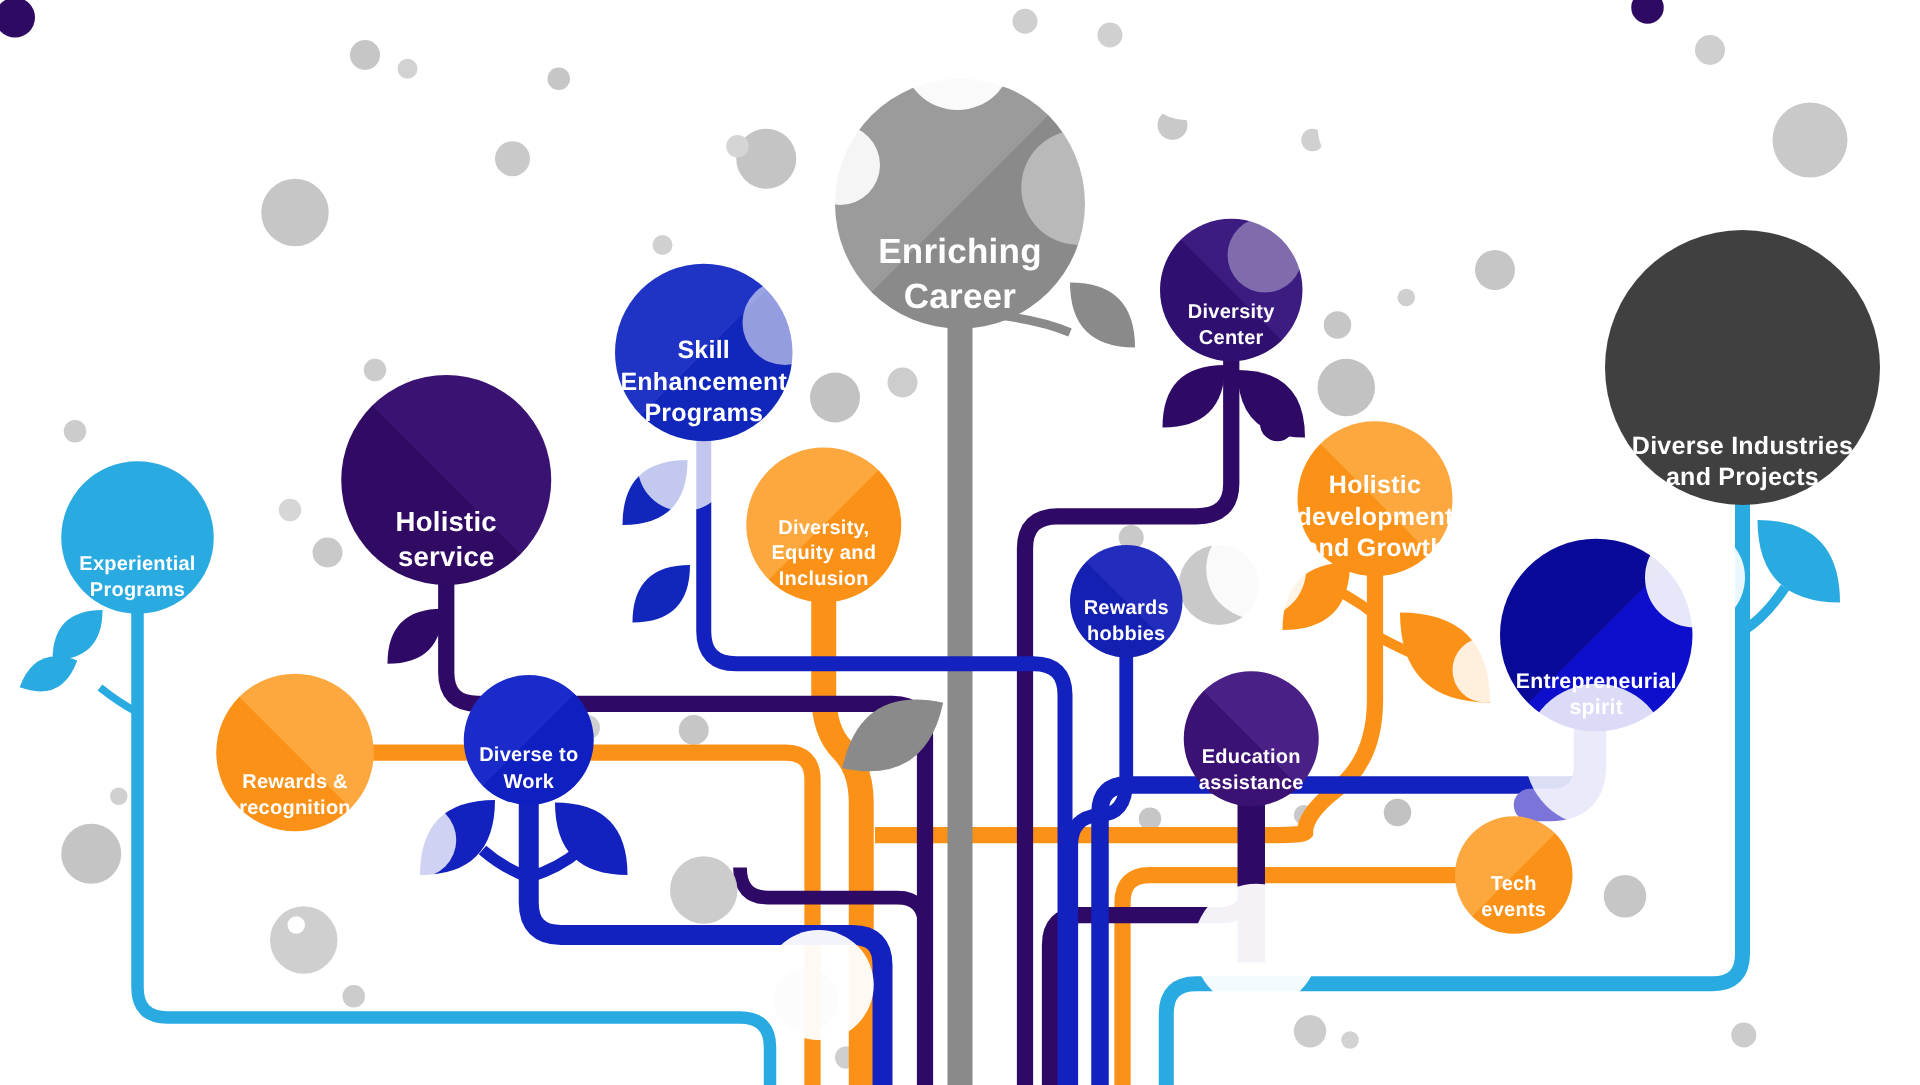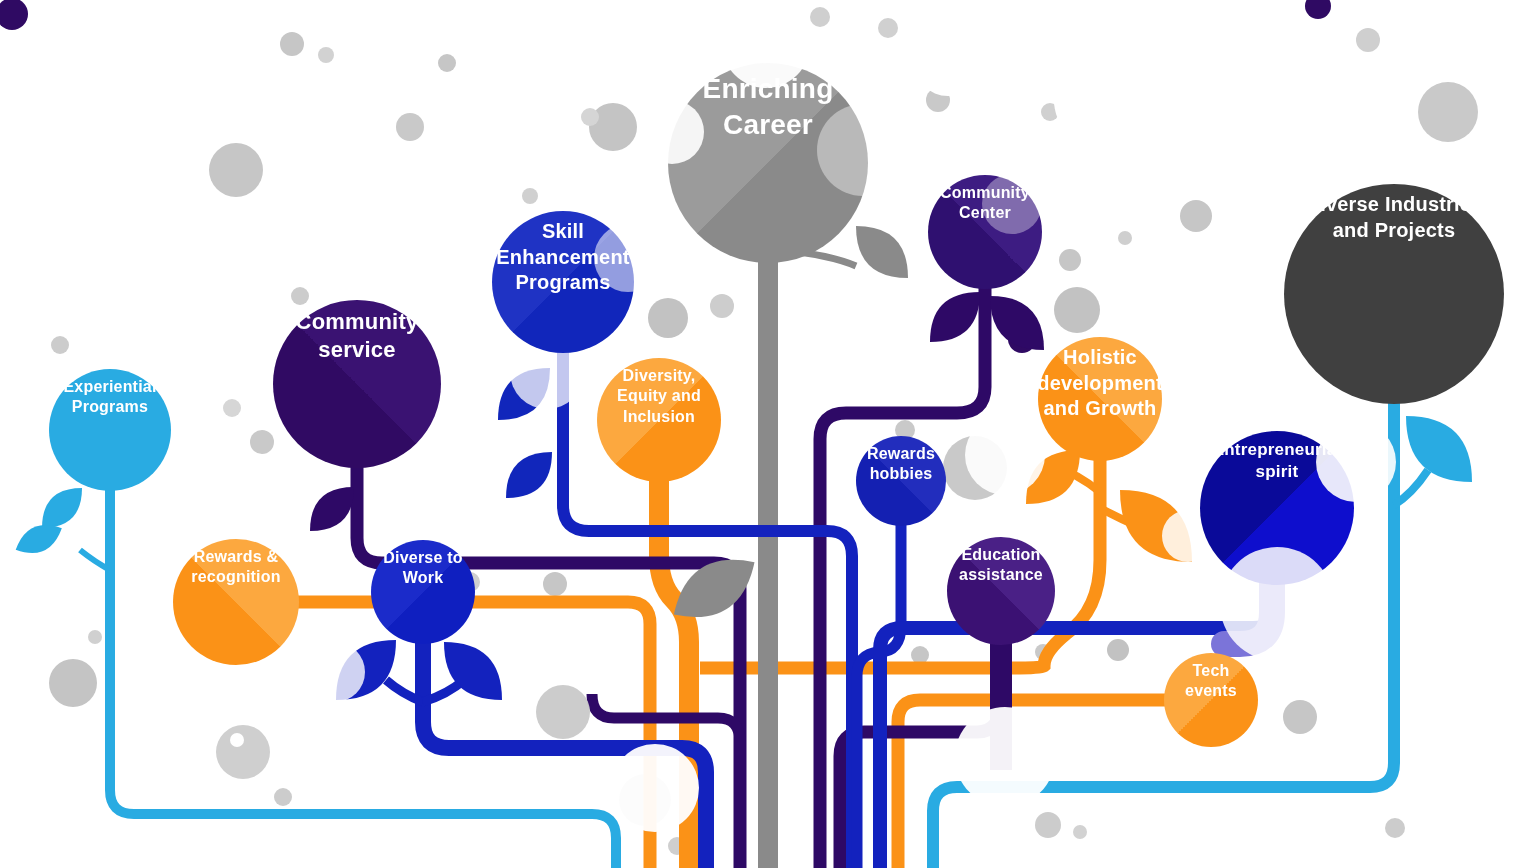--- a/index.html
+++ b/index.html
@@ -2,21 +2,21 @@
 <html><head>
 <meta charset="utf-8">
 <style>
   html,body{margin:0;padding:0;background:#fff;}
   #stage{
     position:relative;width:1536px;height:868px;overflow:hidden;background:#fff;
     font-family:"Liberation Sans","DejaVu Sans",sans-serif;
   }
   #tree-svg{position:absolute;left:0;top:0;}
   .bubble{
-    position:absolute;border-radius:50%;display:flex;align-items:flex-start;justify-content:center;
+    position:absolute;border-radius:50%;display:flex;align-items:flex-end;justify-content:center;
     text-align:center;color:#fff;font-weight:bold;line-height:1.28;box-sizing:border-box;
     padding:8px 10px;letter-spacing:.2px;
   }
   .overlay-circle{position:absolute;border-radius:50%;pointer-events:none;}
 </style>
 </head>
 <body>
 
 <div id="stage">
 
@@ -144,31 +144,31 @@
   </g>
 </svg>
 
   <div class="bubble" style="left:668px;top:63px;width:200px;height:200px;font-size:28px;
               background:linear-gradient(135deg,#9B9B9B 0 50%,#8A8A8A 50% 100%);">
     <span>Enriching Career</span>
   </div>
 
   <div class="bubble" style="left:928px;top:175px;width:114px;height:114px;font-size:16px;
               background:linear-gradient(45deg,#2F1070 0 50%,#3D1C82 50% 100%);">
-    <span>Community Center</span>
+    <span>Diversity Center</span>
   </div>
 
   <div class="bubble" style="left:492px;top:211px;width:142px;height:142px;font-size:20px;
               background:linear-gradient(135deg,#1F33C4 0 50%,#1126BB 50% 100%);">
     <span>Skill Enhancement Programs</span>
   </div>
 
   <div class="bubble" style="left:273px;top:300px;width:168px;height:168px;font-size:22px;
               background:linear-gradient(45deg,#300A63 0 50%,#3A1272 50% 100%);">
-    <span>Community service</span>
+    <span>Holistic service</span>
   </div>
 
   <div class="bubble" style="left:597px;top:358px;width:124px;height:124px;font-size:16px;
               background:linear-gradient(135deg,#FCA83F 0 50%,#FB9217 50% 100%);">
     <span>Diversity, Equity and Inclusion</span>
   </div>
 
   <div class="bubble" style="left:1038px;top:337px;width:124px;height:124px;font-size:20px;
               background:linear-gradient(45deg,#FB9217 0 50%,#FCA83F 50% 100%);">
     <span>Holistic development and Growth</span>

